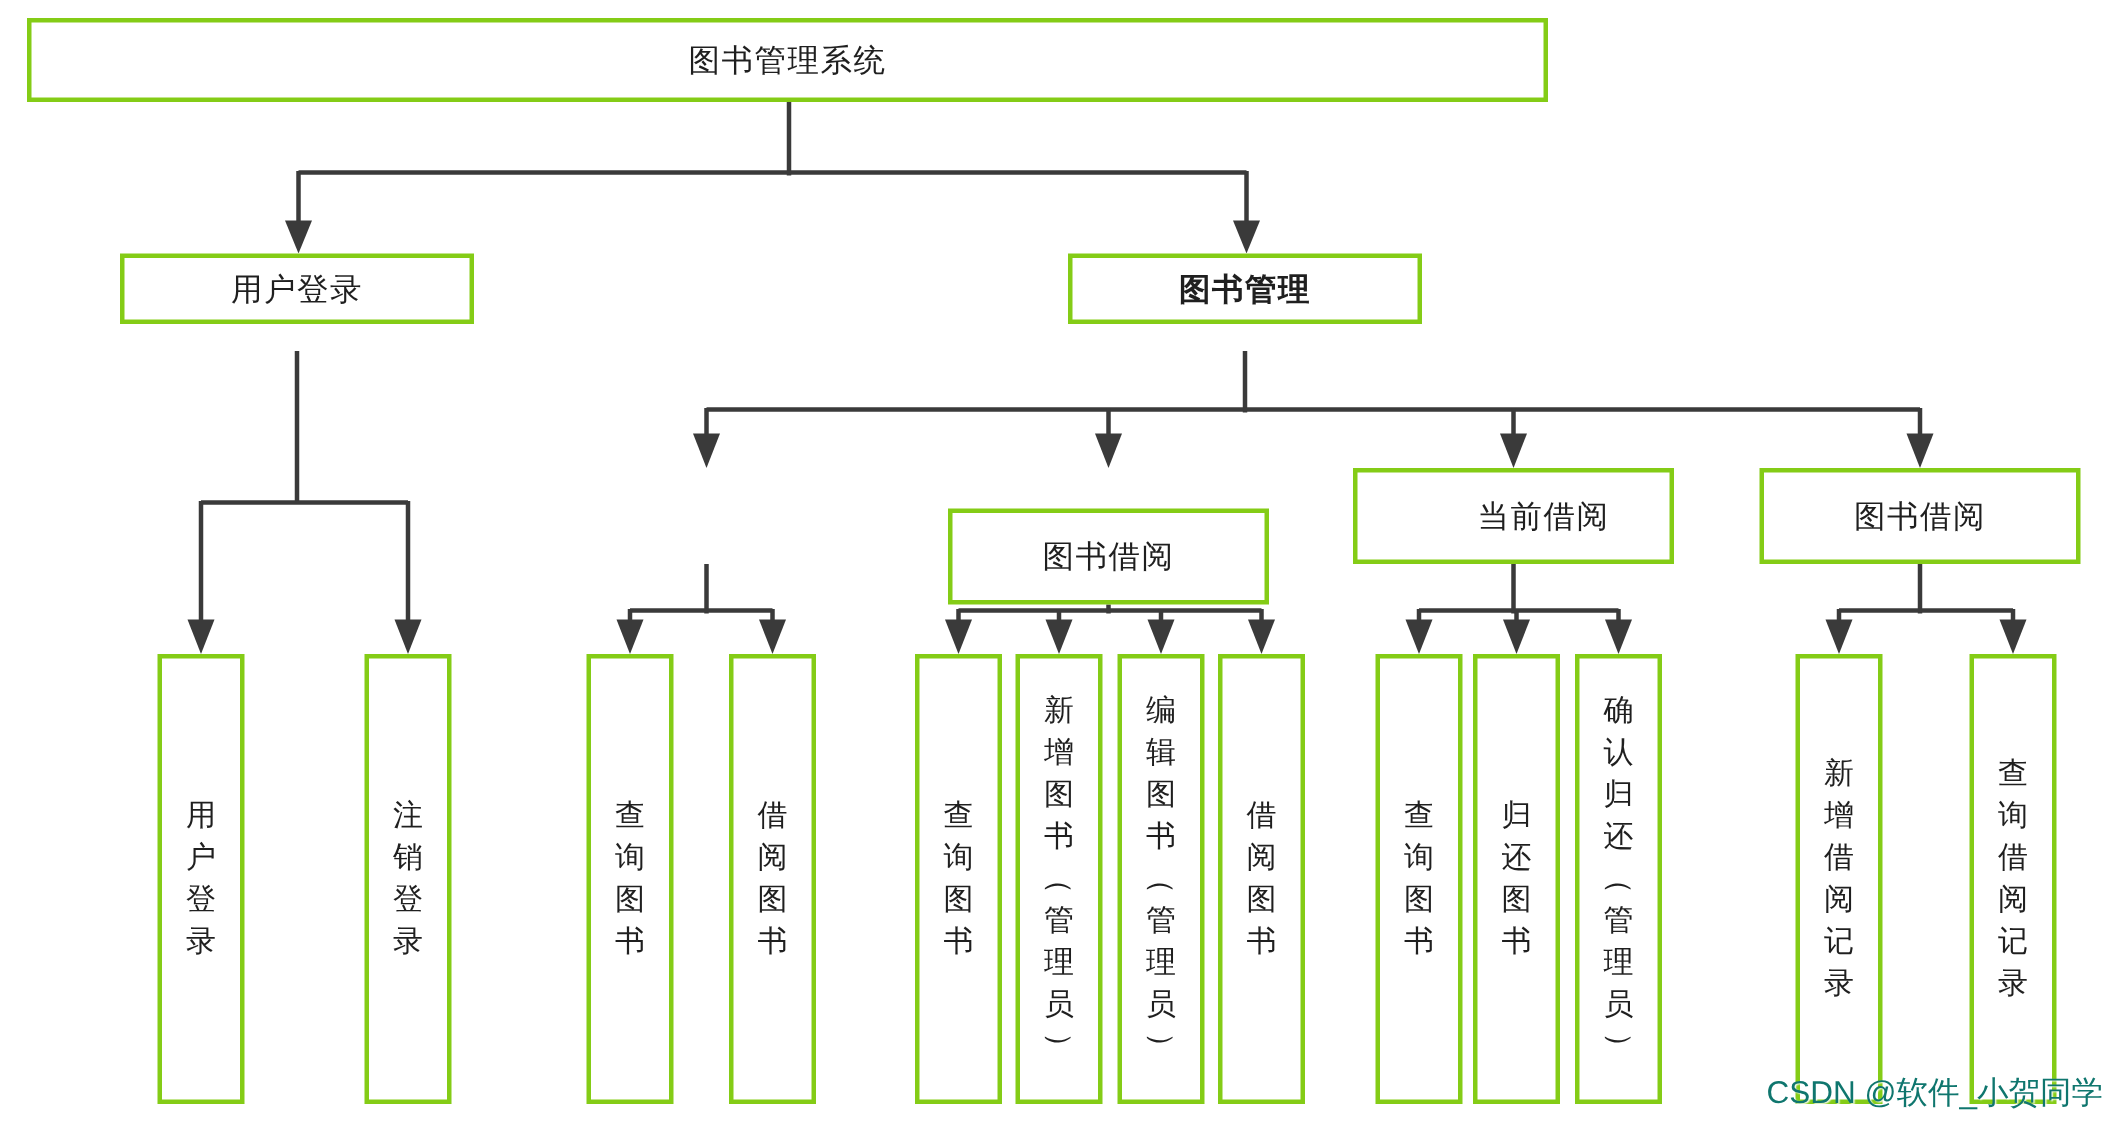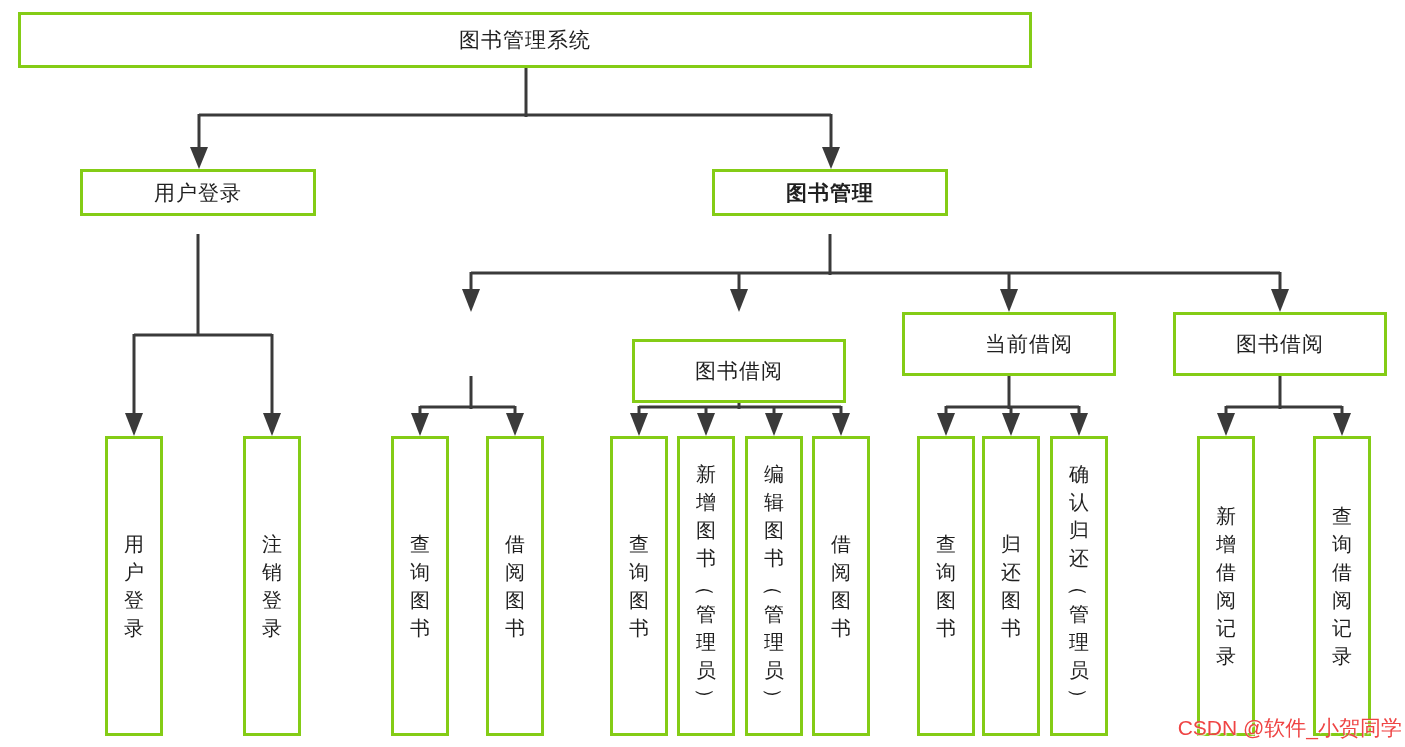--- a/index.html
+++ b/index.html
@@ -59,21 +59,21 @@
     font-size: 20px;
   }
   .vbox span.rot {
     transform: rotate(90deg);
   }
   .watermark {
     position: absolute;
     right: 3px;
     bottom: 5px;
     font-size: 21px;
-    color: #ef4444;
+    color: #0f766e;
     text-shadow: 1px 1px 1px rgba(255,255,255,0.9);
     white-space: nowrap;
   }
 </style>
 </head>
 <body>
 
 <div id="canvas">
 
   <svg id="connectors" viewBox="0 0 1405 747" xmlns="http://www.w3.org/2000/svg" aria-hidden="true">

